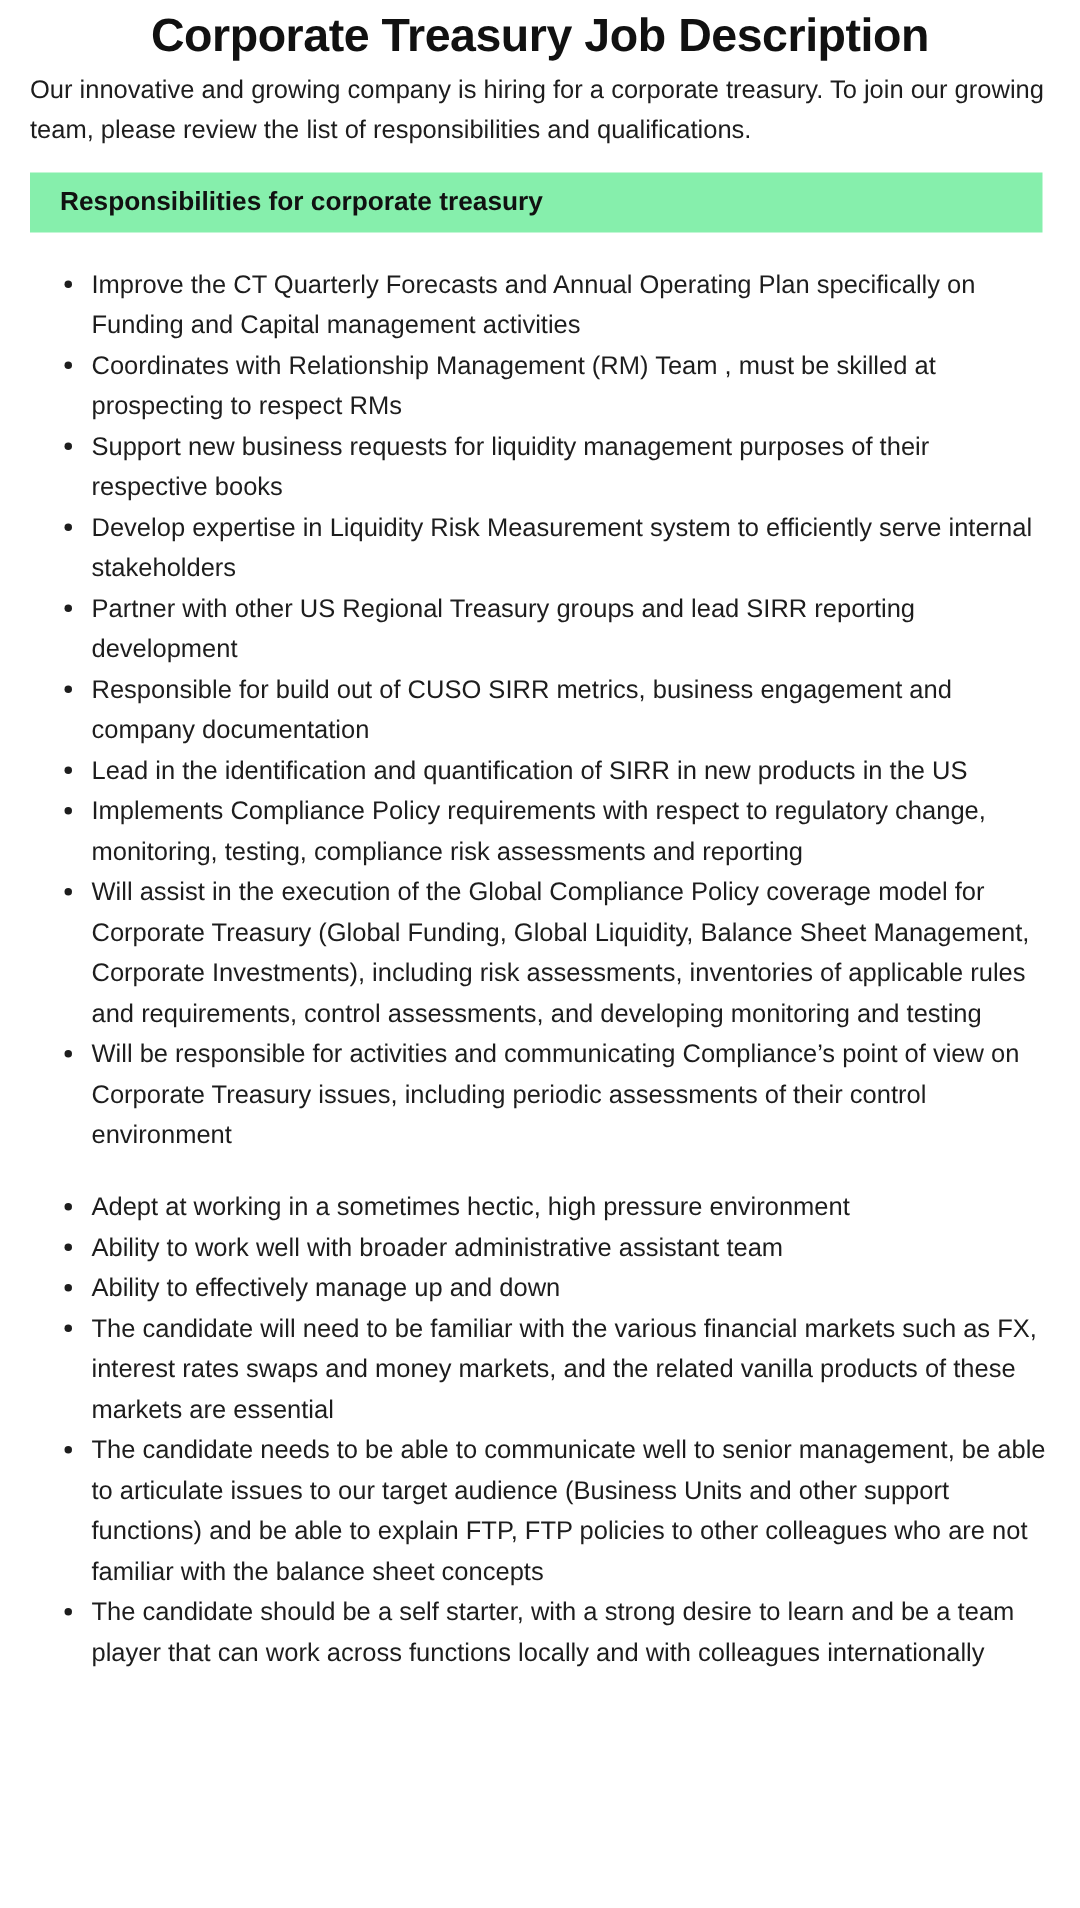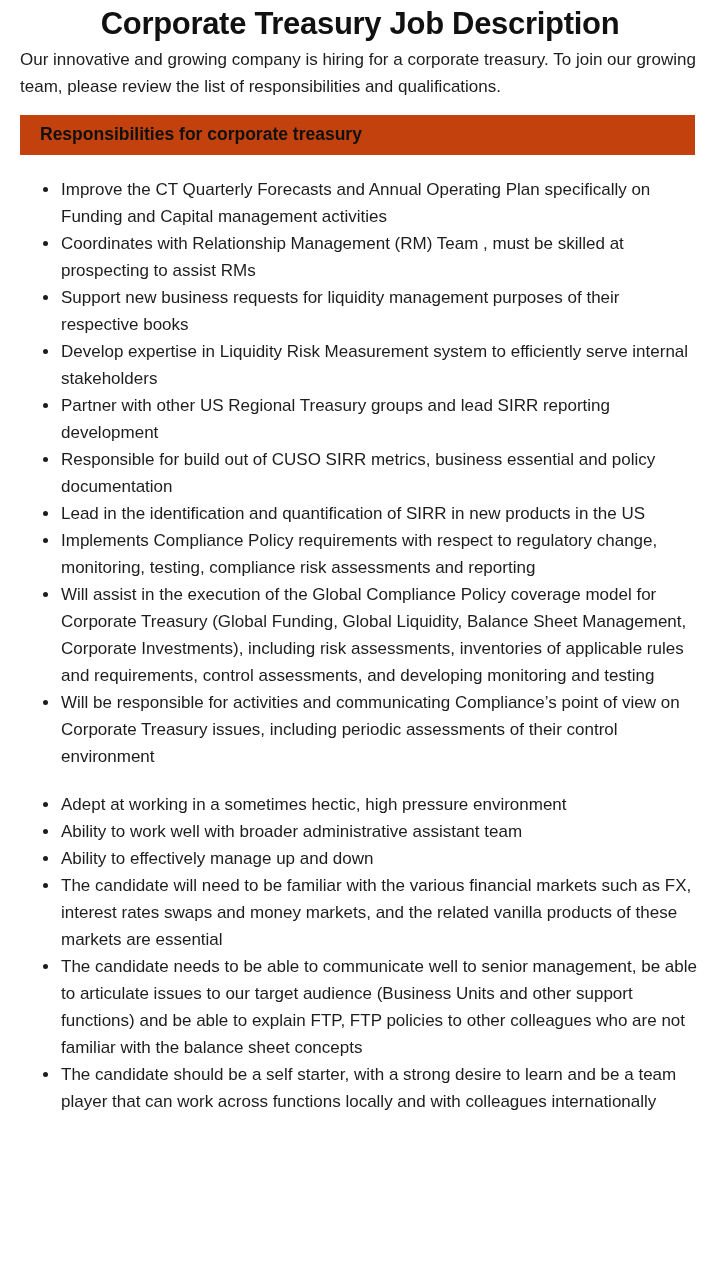--- a/index.html
+++ b/index.html
@@ -28,21 +28,21 @@
     line-height: 40px;
     color: #111111;
   }
   .intro {
     margin: 2px 20px 0 20px;
     font-size: 17px;
     line-height: 27px;
   }
   .section-heading {
     margin: 15px 25px 0 20px;
-    background: #c2410c;
+    background: #86efac;
     padding: 9px 20px 10px 20px;
     font-size: 17.5px;
     font-weight: 700;
     line-height: 21px;
     color: #111111;
   }
   ul.bullet-list {
     margin: 21px 20px 0 20px;
     padding: 0 0 0 40px;
     list-style-type: disc;
@@ -59,25 +59,25 @@
 <div class="page">
 
   <h1 class="page-title">Corporate Treasury Job Description</h1>
 
   <p class="intro">Our innovative and growing company is hiring for a corporate treasury. To join our growing team, please review the list of responsibilities and qualifications.</p>
 
   <div class="section-heading">Responsibilities for corporate treasury</div>
 
   <ul class="bullet-list">
     <li>Improve the CT Quarterly Forecasts and Annual Operating Plan specifically on Funding and Capital management activities</li>
-    <li>Coordinates with Relationship Management (RM) Team , must be skilled at prospecting to assist RMs</li>
+    <li>Coordinates with Relationship Management (RM) Team , must be skilled at prospecting to respect RMs</li>
     <li>Support new business requests for liquidity management purposes of their respective books</li>
     <li>Develop expertise in Liquidity Risk Measurement system to efficiently serve internal stakeholders</li>
     <li>Partner with other US Regional Treasury groups and lead SIRR reporting development</li>
-    <li>Responsible for build out of CUSO SIRR metrics, business essential and policy documentation</li>
+    <li>Responsible for build out of CUSO SIRR metrics, business engagement and company documentation</li>
     <li>Lead in the identification and quantification of SIRR in new products in the US</li>
     <li>Implements Compliance Policy requirements with respect to regulatory change, monitoring, testing, compliance risk assessments and reporting</li>
     <li>Will assist in the execution of the Global Compliance Policy coverage model for Corporate Treasury (Global Funding, Global Liquidity, Balance Sheet Management, Corporate Investments), including risk assessments, inventories of applicable rules and requirements, control assessments, and developing monitoring and testing</li>
     <li>Will be responsible for activities and communicating Compliance’s point of view on Corporate Treasury issues, including periodic assessments of their control environment</li>
   </ul>
 
 
   <ul class="bullet-list">
     <li>Adept at working in a sometimes hectic, high pressure environment</li>
     <li>Ability to work well with broader administrative assistant team</li>

